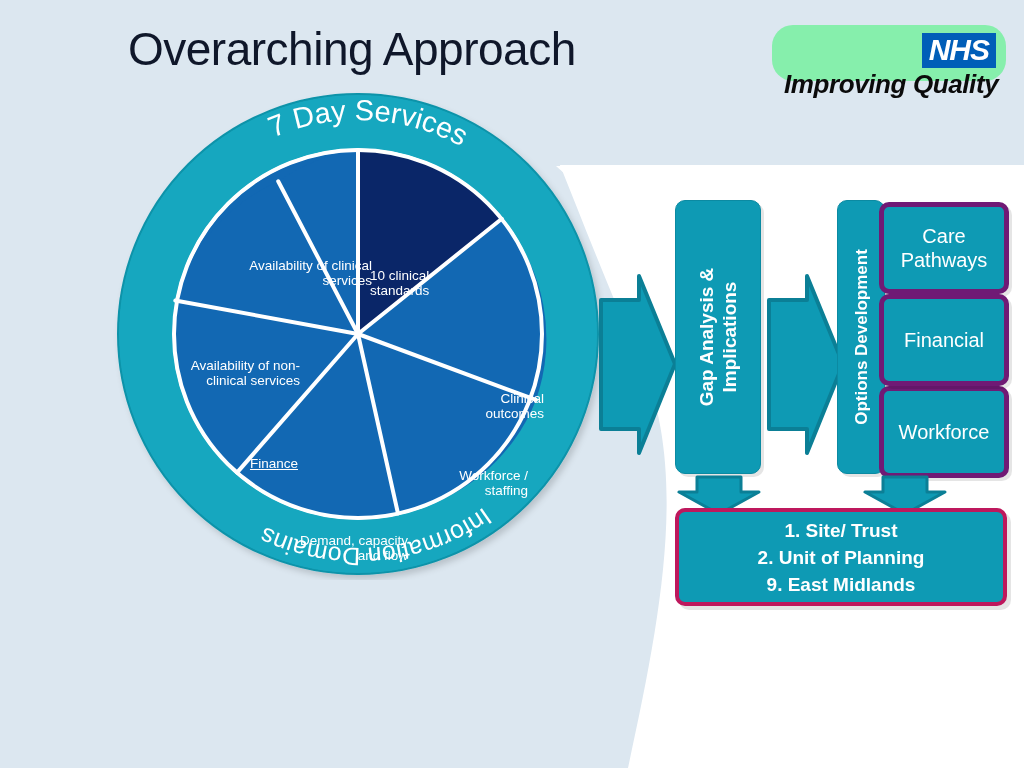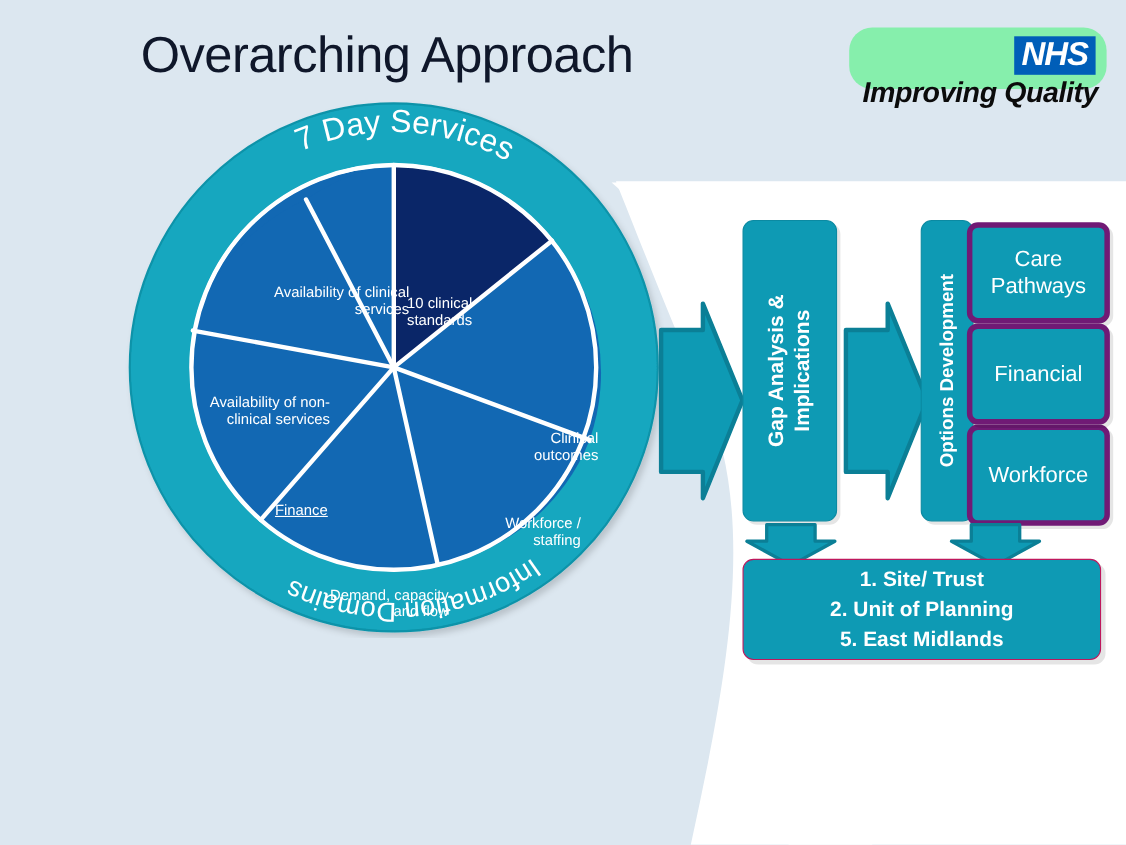--- a/index.html
+++ b/index.html
@@ -67,21 +67,21 @@
   .hbox{
     position:absolute;background:#0e9ab4;border-radius:10px;
     box-shadow:3px 3px 0 rgba(0,0,0,0.10);
     border:5px solid #701a75;
     display:flex;align-items:center;justify-content:center;
     color:#ffffff;font-size:20px;line-height:24px;text-align:center;
   }
   .bottom-box{
     position:absolute;background:#0e9ab4;border-radius:10px;
     box-shadow:4px 4px 0 rgba(0,0,0,0.10);
-    border:1px solid #be185d;
+    border:4px solid #be185d;
     display:flex;flex-direction:column;align-items:center;justify-content:center;
     color:#ffffff;font-weight:700;font-size:19px;line-height:27px;text-align:center;
   }
 
   
   .footer{
     position:absolute;left:213px;top:714px;
     color:#29A3DC;font-weight:700;font-style:italic;font-size:12.5px;
     white-space:nowrap;
   }
@@ -198,18 +198,18 @@
       <path d="M22,3 L66,3 L66,18 L84,18 L44,40 L4,18 L22,18 Z" fill="#0e9ab4" stroke="#0b7f96" stroke-width="3" stroke-linejoin="round"></path>
     </svg>
 
     <svg style="position:absolute;left:266px;top:284px;width:88px;height:42px;" viewBox="0 0 88 42">
       <path d="M22,3 L66,3 L66,18 L84,18 L44,40 L4,18 L22,18 Z" fill="#0e9ab4" stroke="#0b7f96" stroke-width="3" stroke-linejoin="round"></path>
     </svg>
 
     <div class="bottom-box" style="left:80px;top:318px;width:324px;height:90px;">
       <div>1. Site/ Trust</div>
       <div>2. Unit of Planning</div>
-      <div>5. East Midlands</div>
+      <div>9. East Midlands</div>
     </div>
   </div>
 
 
 </div>
 
 </body></html>

